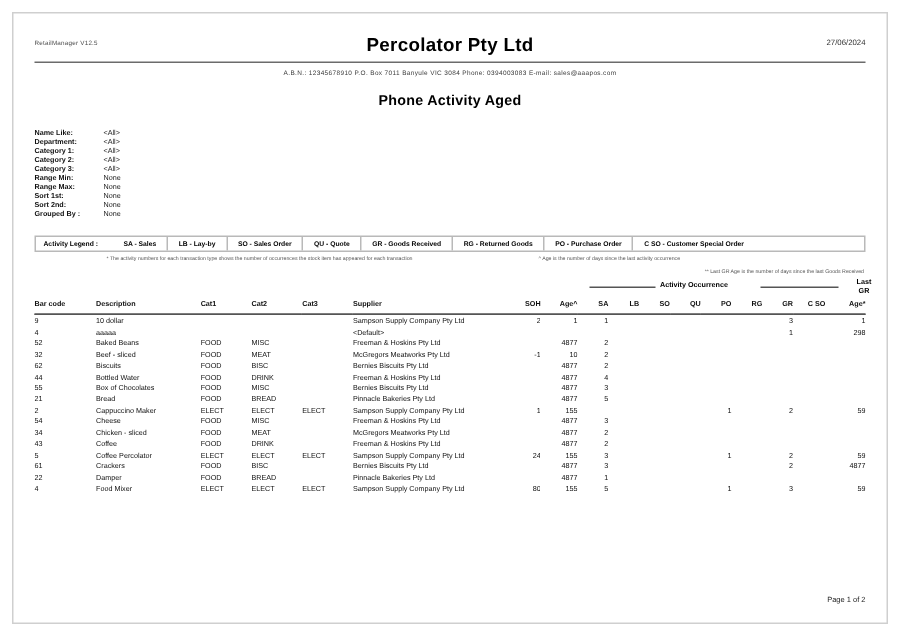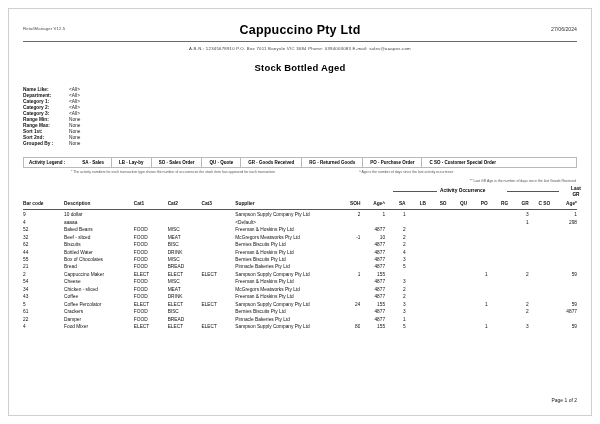--- a/index.html
+++ b/index.html
@@ -260,26 +260,26 @@
 </style>
 </head>
 <body>
 
 <div class="page">
   <div class="sheet">
     <div class="inner">
 
       <div class="hdr-row">
         <div class="app-version">RetailManager V12.5</div>
-        <div class="company">Cappuccino Pty Ltd</div>
+        <div class="company">Percolator Pty Ltd</div>
         <div class="report-date">27/06/2024</div>
       </div>
       <div class="rule"></div>
       <div class="abn">A.B.N.: 12345678910 P.O. Box 7011  Banyule  VIC  3084 Phone: 0394003083 E-mail: sales@aaapos.com</div>
-      <div class="report-title">Stock Bottled Aged</div>
+      <div class="report-title">Phone Activity Aged</div>
 
       <div class="params">
         <div class="param-row">
           <span class="param-label">Name Like:</span>
           <span class="param-value">&lt;All&gt;</span>
         </div>
         <div class="param-row">
           <span class="param-label">Department:</span>
           <span class="param-value">&lt;All&gt;</span>
         </div>

